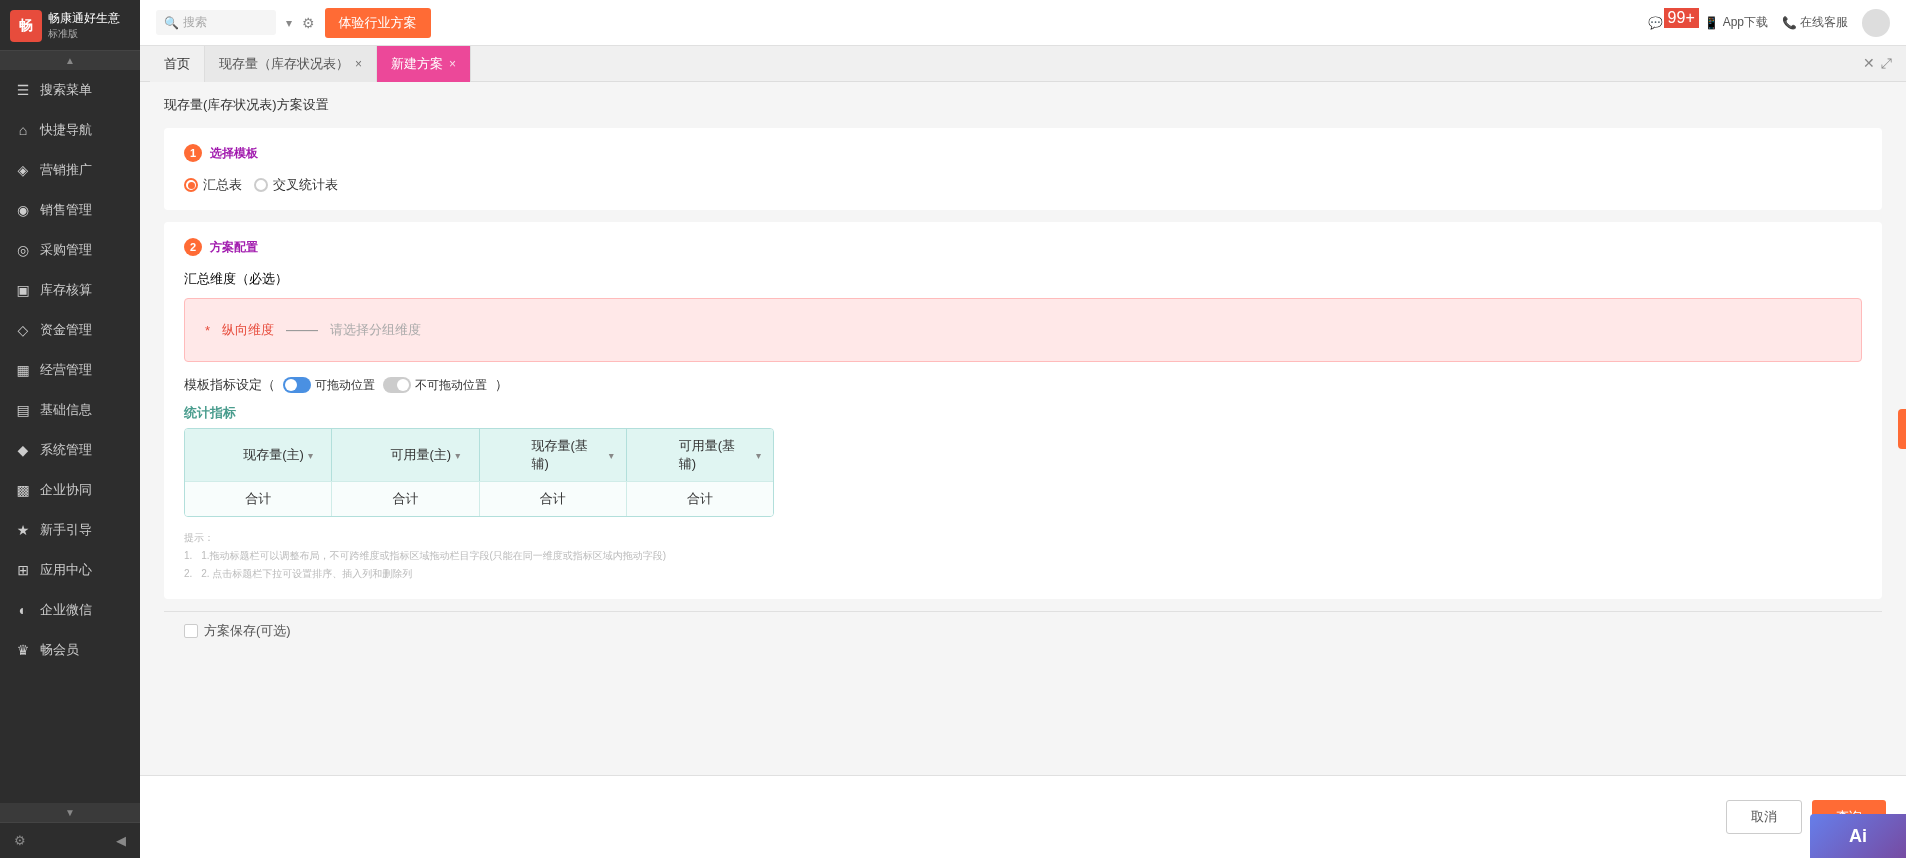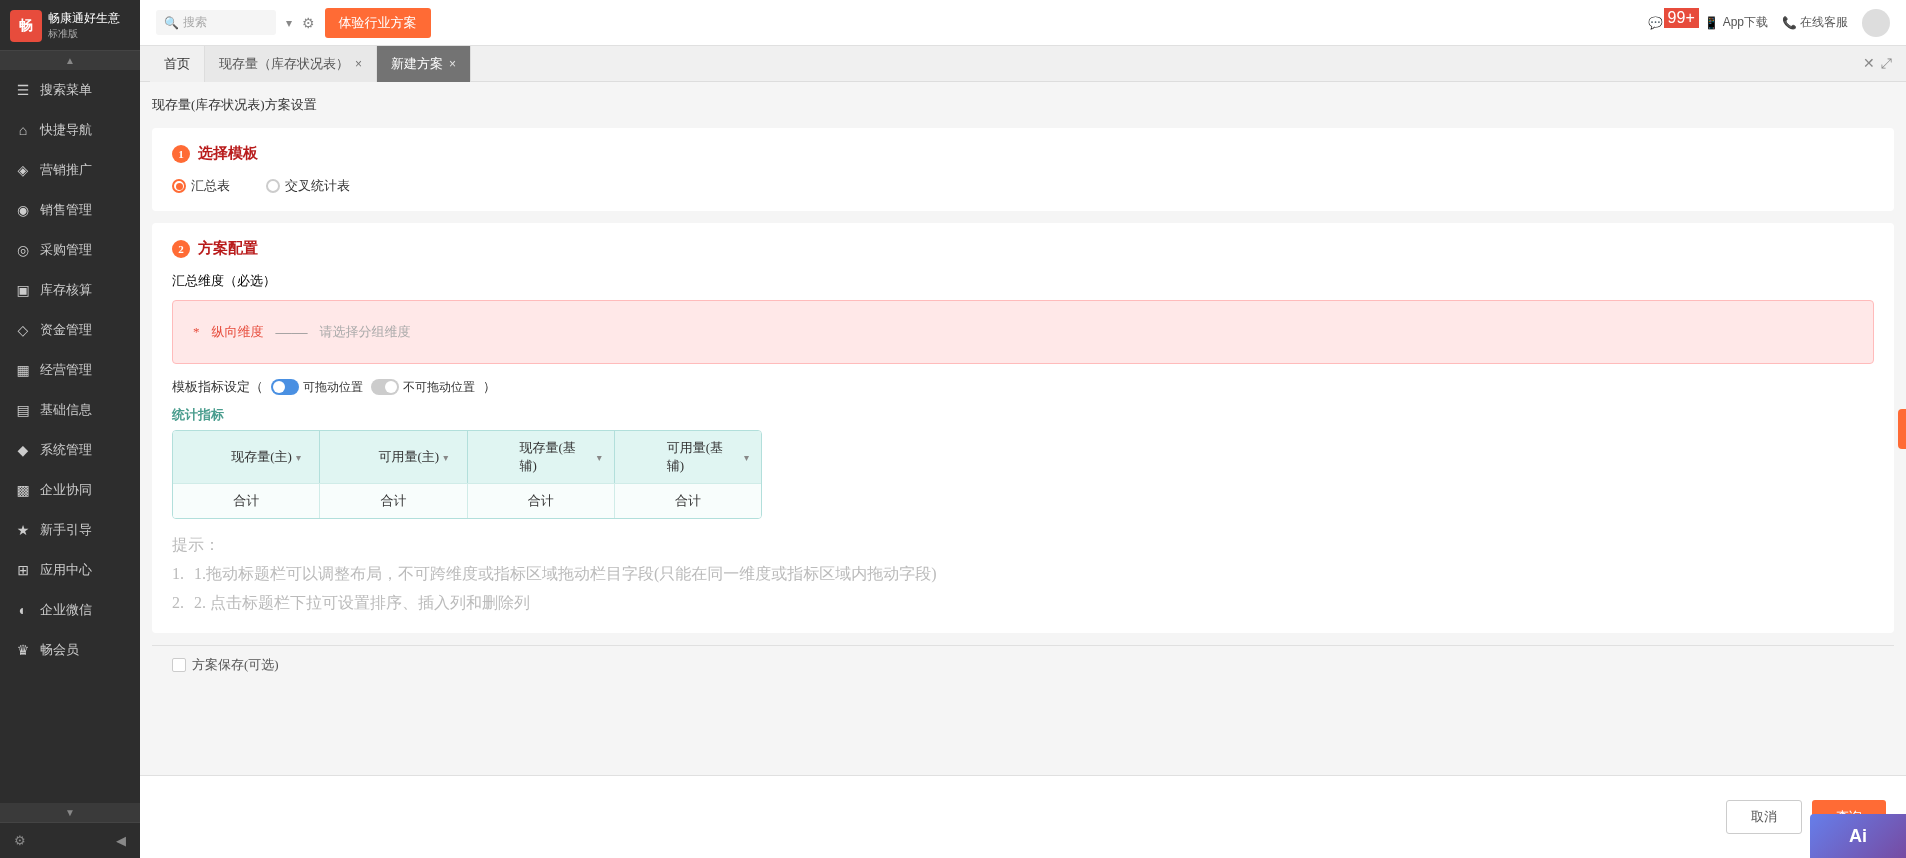--- a/index.html
+++ b/index.html
@@ -155,35 +155,34 @@
       height: 36px;
       cursor: pointer;
       font-size: 13px;
       color: #555;
       background: #e8e8e8;
       border-right: 1px solid #ddd;
       gap: 6px;
     }
     .tab.home { background: #f0f0f0; color: #333; }
     .tab.active {
-      background: #737373;
+      background: #ec4899;
       color: white;
     }
     .tab-close { font-size: 12px; cursor: pointer; opacity: 0.8; }
     .tab-spacer { flex: 1; }
     .tab-window-ctrl { display: flex; gap: 6px; padding-right: 4px; }
     .tab-window-btn { cursor: pointer; font-size: 14px; color: #888; }
 
     
     .content {
       flex: 1;
       background: #f5f5f5;
       overflow-y: auto;
-      padding: 14px 12px;
-      font-family: Liberation Serif, serif;
+      padding: 14px 24px;
     }
 
     .page-title {
       font-size: 13px;
       color: #333;
       margin-bottom: 14px;
     }
 
     .section-card {
       background: #fff;
@@ -204,26 +203,26 @@
       width: 18px;
       height: 18px;
       border-radius: 50%;
       display: flex;
       align-items: center;
       justify-content: center;
       font-size: 11px;
       font-weight: bold;
       flex-shrink: 0;
     }
-    .section-title { font-size: 15px; font-weight: bold; color: #b91c1c; }
+    .section-title { font-size: 12px; font-weight: bold; color: #a21caf; }
 
     .template-options {
       display: flex;
       align-items: center;
-      gap: 36px;
+      gap: 12px;
     }
     .radio-option {
       display: flex;
       align-items: center;
       gap: 5px;
       cursor: pointer;
       font-size: 13px;
       color: #333;
     }
     .radio-circle {
@@ -348,21 +347,21 @@
       text-align: center;
       font-size: 13px;
       color: #333;
       border-right: 1px solid #d0ece8;
     }
     .stats-cell:last-child { border-right: none; }
 
     .hints {
       margin-top: 12px;
       color: #bbb;
-      font-size: 16px;
+      font-size: 10px;
       line-height: 1.8;
     }
     .hint-num { margin-right: 6px; }
 
     
     .footer-bar {
       background: #f5f5f5;
       padding: 10px 20px;
       display: flex;
       align-items: center;

